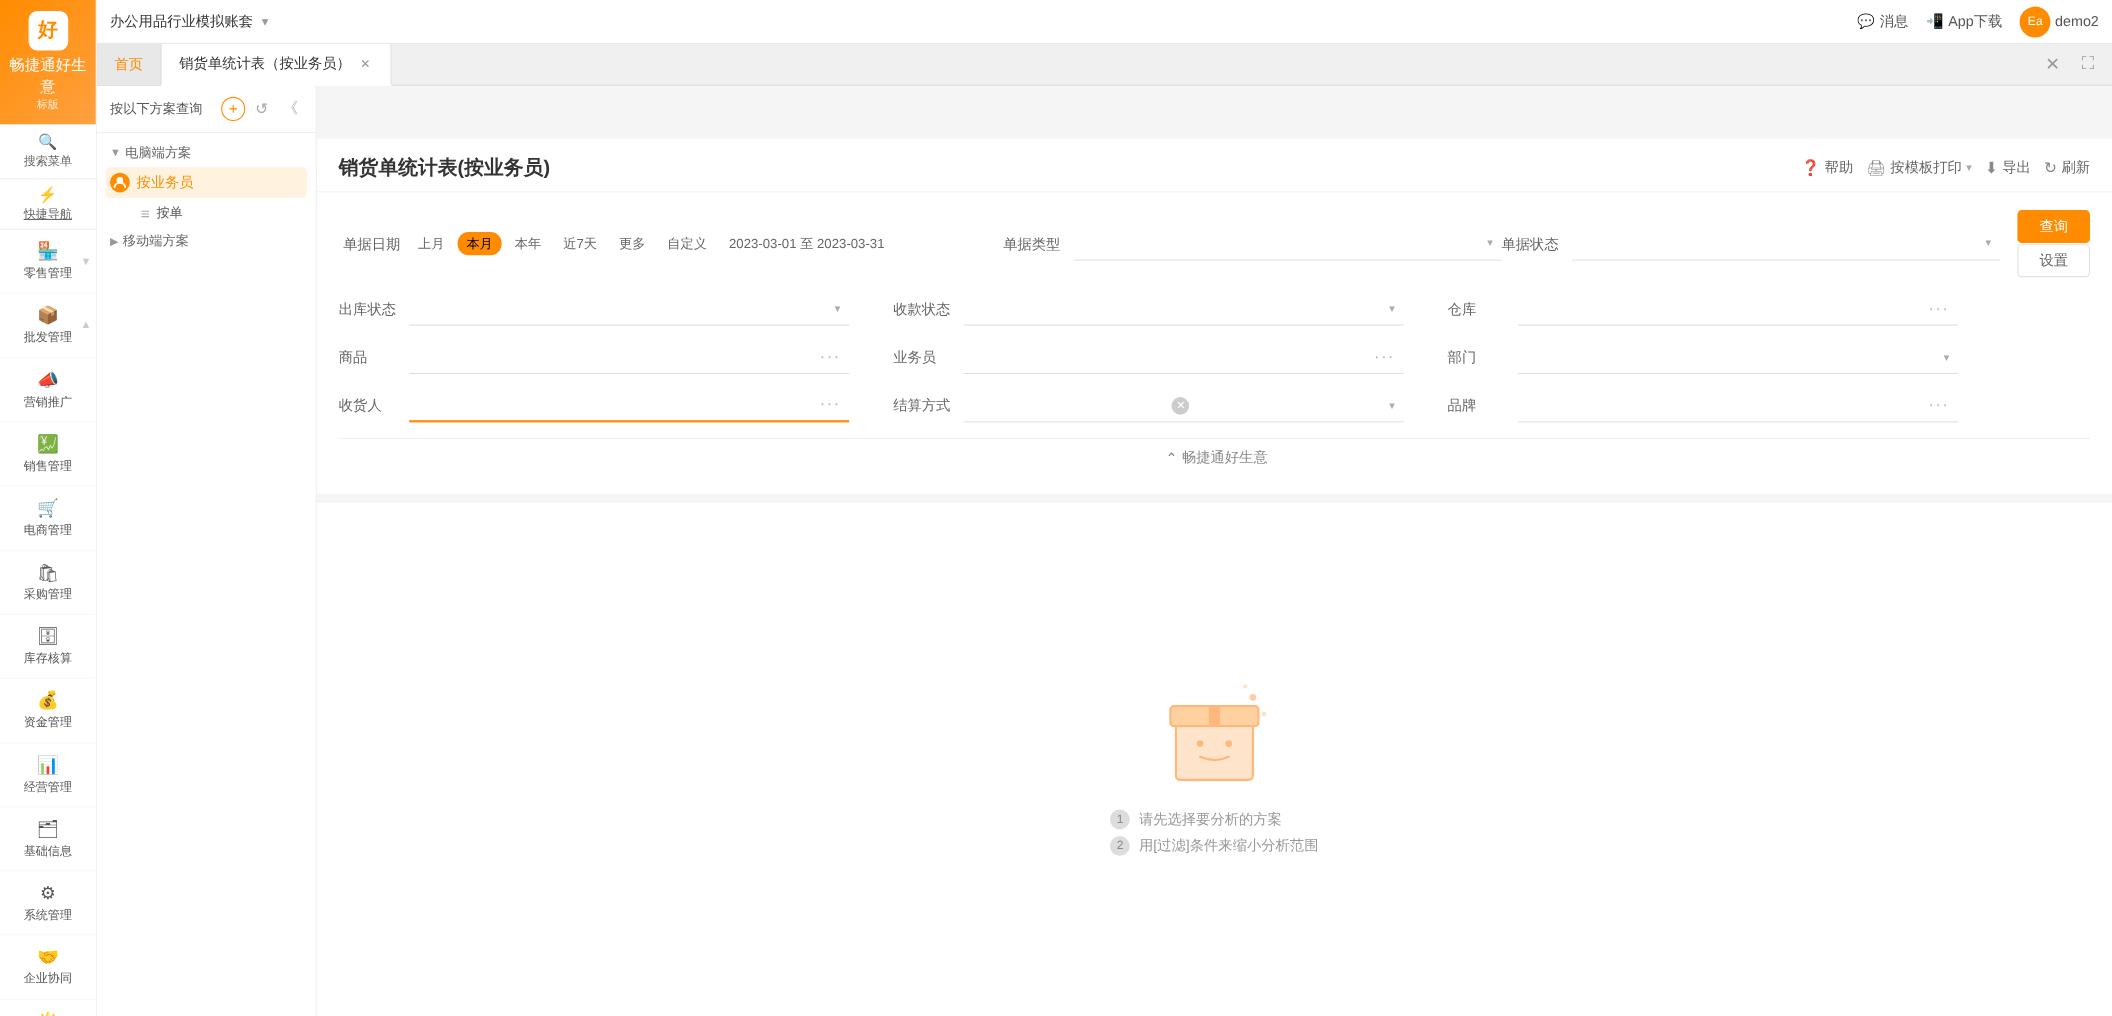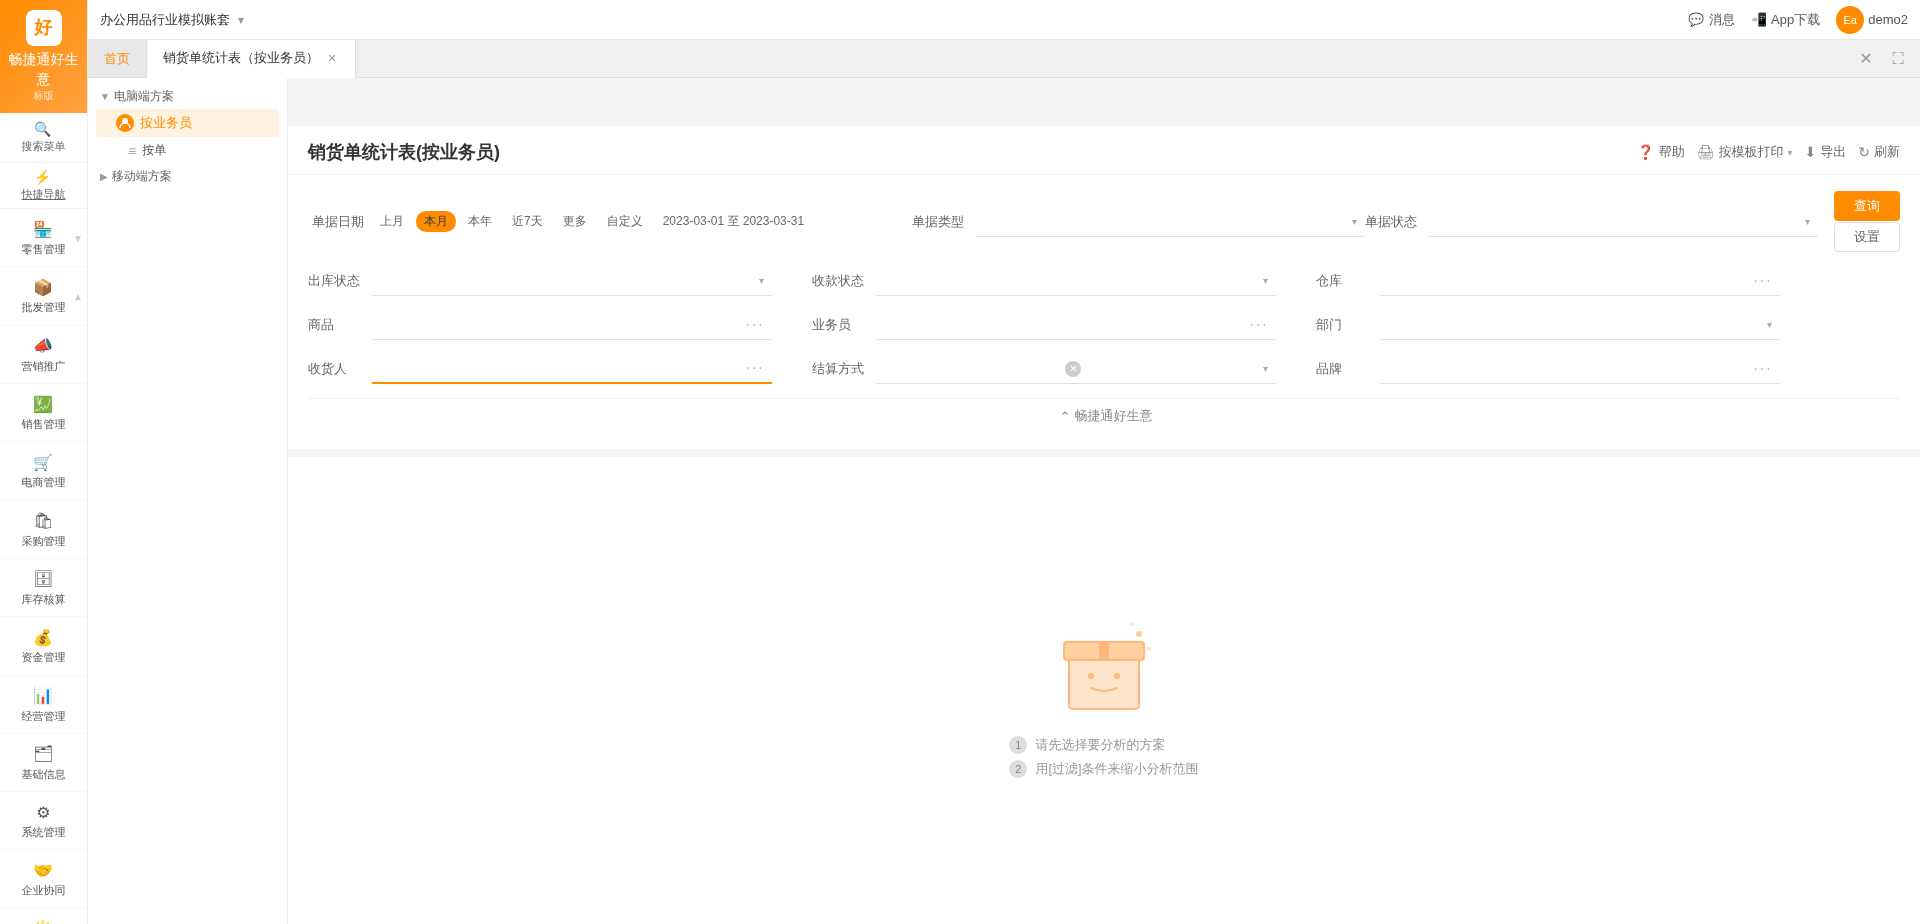--- a/index.html
+++ b/index.html
@@ -194,21 +194,21 @@
 
     .scheme-group { padding: 6px 8px; }
     .scheme-group-title {
       display: flex; align-items: center; gap: 4px;
       font-size: 12px; color: #666; padding: 4px 4px;
       cursor: pointer;
     }
     .scheme-group-title .arrow { font-size: 10px; color: #999; }
     .scheme-item {
       display: flex; align-items: center; gap: 6px;
-      padding: 5px 20px;
+      padding: 5px 4px;
       font-size: 13px; color: #333;
       cursor: pointer;
       border-radius: 4px;
     }
     .scheme-item.active {
       background: #fff3e0;
       color: #ff8c00;
     }
     .scheme-item-icon {
       width: 18px; height: 18px;
@@ -319,21 +319,21 @@
       display: flex; align-items: center; gap: 4px; font-size: 12px;
     }
     .date-filter-btn {
       padding: 2px 8px;
       border-radius: 3px;
       cursor: pointer;
       color: #666;
     }
     .date-filter-btn.active {
       background: #ff8c00;
-      color: #404040;
+      color: #000000;
       border-radius: 10px;
     }
     .date-range-text { color: #666; font-size: 12px; margin-left: 8px; }
 
     
     .query-btn {
       background: #ff8c00;
       color: #fff;
       border: none;
       padding: 6px 20px;
@@ -514,20 +514,28 @@
     </div>
     <div class="tab-actions">
       <div class="tab-action-btn">✕</div>
       <div class="tab-action-btn">⛶</div>
     </div>
   </div>
 
   <div class="content">
 
     <div class="left-panel">
+      <div class="left-panel-header">
+        <span class="left-panel-header-title">按以下方案查询</span>
+        <div class="left-panel-actions">
+          <div class="left-panel-action-btn" style="color:#ff8c00;border:1px solid #ff8c00;border-radius:50%;">+</div>
+          <div class="left-panel-action-btn">↺</div>
+          <div class="left-panel-action-btn">《</div>
+        </div>
+      </div>
 
       <div class="scheme-group">
         <div class="scheme-group-title">
           <span class="arrow">▼</span>
           <span>电脑端方案</span>
         </div>
 
         <div class="scheme-item active">
           <div class="scheme-item-icon">
             <svg width="14" height="14" viewBox="0 0 14 14" fill="none">

